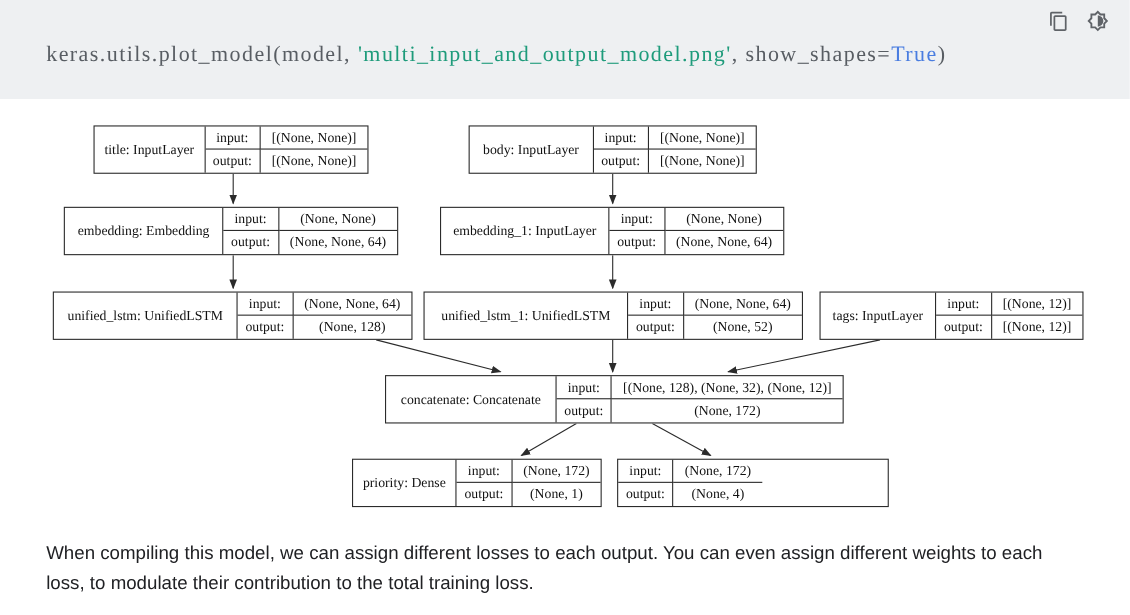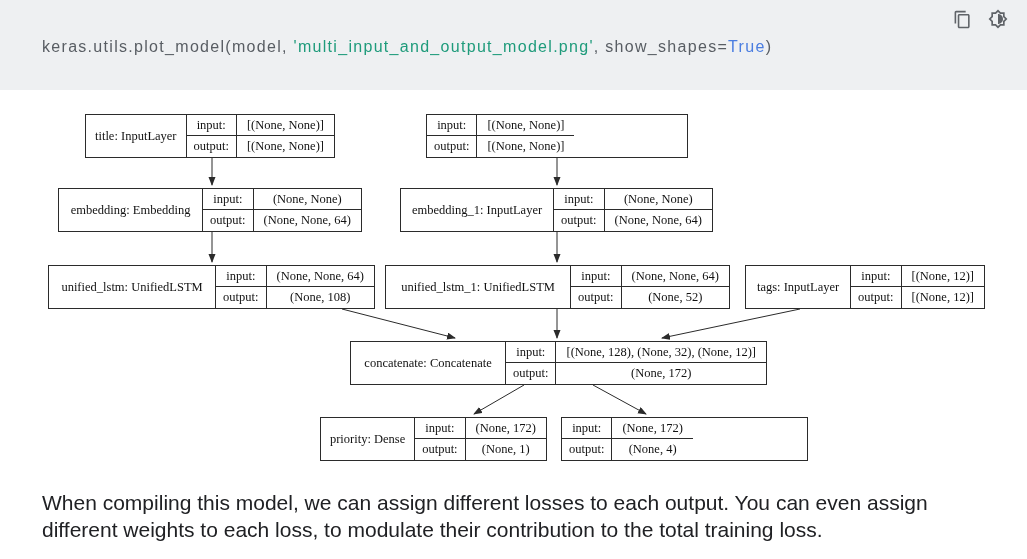--- a/index.html
+++ b/index.html
@@ -1,40 +1,40 @@
 <!DOCTYPE html>
 <html><head>
 <meta charset="utf-8">
 <style>
   html,body{margin:0;padding:0;background:#ffffff;width:1027px;height:559px;overflow:hidden;
     font-family:"Liberation Sans",sans-serif;}
   
   .code-cell{position:absolute;left:0;top:0;width:1027px;height:90px;background:#eef0f2;}
-  .code-line{position:absolute;left:42px;top:38px;font-family:Liberation Sans, sans-serif;
-    font-size:16px;letter-spacing:1.3px;color:#585d63;white-space:nowrap;}
+  .code-line{position:absolute;left:42px;top:38px;font-family:Liberation Serif, serif;
+    font-size:20px;letter-spacing:1.3px;color:#585d63;white-space:nowrap;}
   .tok-str{color:#1e9b7b;}
   .tok-kw{color:#4a7de0;}
   .cell-toolbar{position:absolute;right:18px;top:8px;display:flex;gap:14px;align-items:center;}
   .icon-btn{width:22px;height:22px;display:flex;align-items:center;justify-content:center;cursor:pointer;}
   .icon-btn svg{fill:#5f6368;}
   
   .diagram{position:absolute;left:0;top:100px;width:829px;height:380px;}
   .edges{position:absolute;left:0;top:0;width:1027px;height:380px;pointer-events:none;}
   .node{position:absolute;display:flex;min-height:44px;box-sizing:border-box;background:#fff;
     border:1px solid #2b2b2b;font-family:"Liberation Serif","DejaVu Serif",serif;font-size:12.5px;
     color:#111;white-space:nowrap;}
   .ncell{display:flex;align-items:center;justify-content:center;box-sizing:border-box;}
   .nname{flex:1 1 auto;padding:0 8px;border-right:1px solid #2b2b2b;}
   .ncol{display:flex;flex-direction:column;}
   .ncol .ncell{height:21px;border-bottom:1px solid #2b2b2b;}
   .ncol .ncell.last{border-bottom:none;}
   .labels .ncell{padding:0 7px;border-right:1px solid #2b2b2b;}
   .values .ncell{padding:0 10px;}
   
-  .footer-text{position:absolute;left:42px;top:489px;width:915px;font-size:21px;line-height:27px;
+  .footer-text{position:absolute;left:42px;top:489px;width:915px;font-size:17px;line-height:27px;
     color:#202124;}
 </style>
 </head>
 <body>
 
 <div class="code-cell">
   <div class="code-line"><span>keras.utils.plot_model(model, </span><span class="tok-str">'multi_input_and_output_model.png'</span><span>, show_shapes=</span><span class="tok-kw">True</span><span>)</span></div>
 
   <div class="cell-toolbar">
     <div class="icon-btn" title="">
@@ -75,20 +75,21 @@
       <div class="ncell">input:</div>
       <div class="ncell last">output:</div>
     </div>
     <div class="ncol values">
       <div class="ncell">[(None, None)]</div>
       <div class="ncell last">[(None, None)]</div>
     </div>
   </div>
 
   <div class="node" style="left:426px;top:14px;min-width:262px">
+    <div class="ncell nname">body: InputLayer</div>
     <div class="ncol labels">
       <div class="ncell">input:</div>
       <div class="ncell last">output:</div>
     </div>
     <div class="ncol values">
       <div class="ncell">[(None, None)]</div>
       <div class="ncell last">[(None, None)]</div>
     </div>
   </div>
 
@@ -117,21 +118,21 @@
   </div>
 
   <div class="node" style="left:48px;top:165px;min-width:327px">
     <div class="ncell nname">unified_lstm: UnifiedLSTM</div>
     <div class="ncol labels">
       <div class="ncell">input:</div>
       <div class="ncell last">output:</div>
     </div>
     <div class="ncol values">
       <div class="ncell">(None, None, 64)</div>
-      <div class="ncell last">(None, 108)</div>
+      <div class="ncell last">(None, 128)</div>
     </div>
   </div>
 
   <div class="node" style="left:385px;top:165px;min-width:345px">
     <div class="ncell nname">unified_lstm_1: UnifiedLSTM</div>
     <div class="ncol labels">
       <div class="ncell">input:</div>
       <div class="ncell last">output:</div>
     </div>
     <div class="ncol values">

